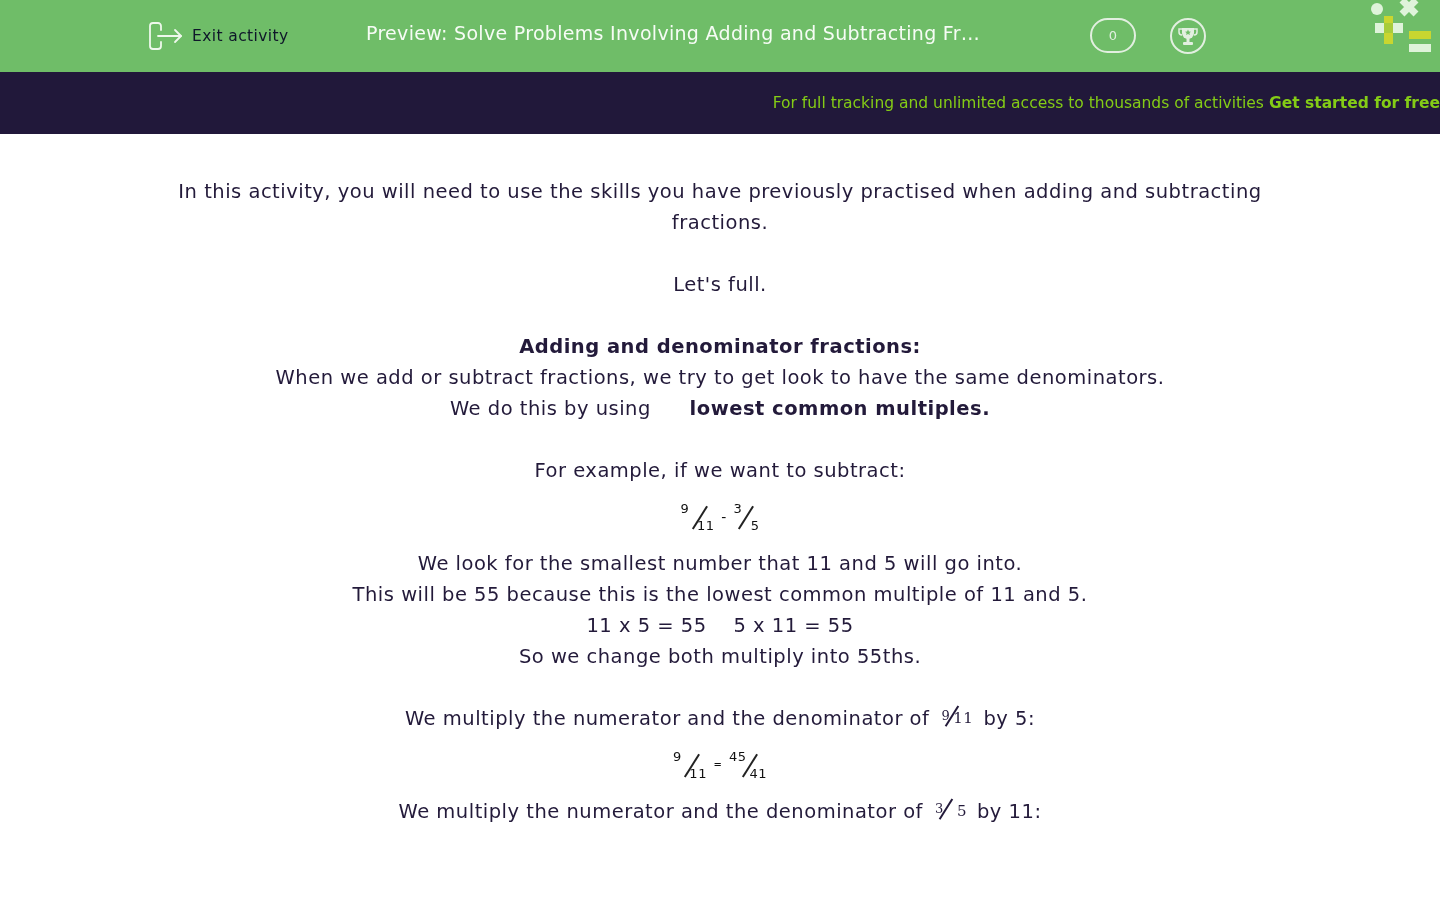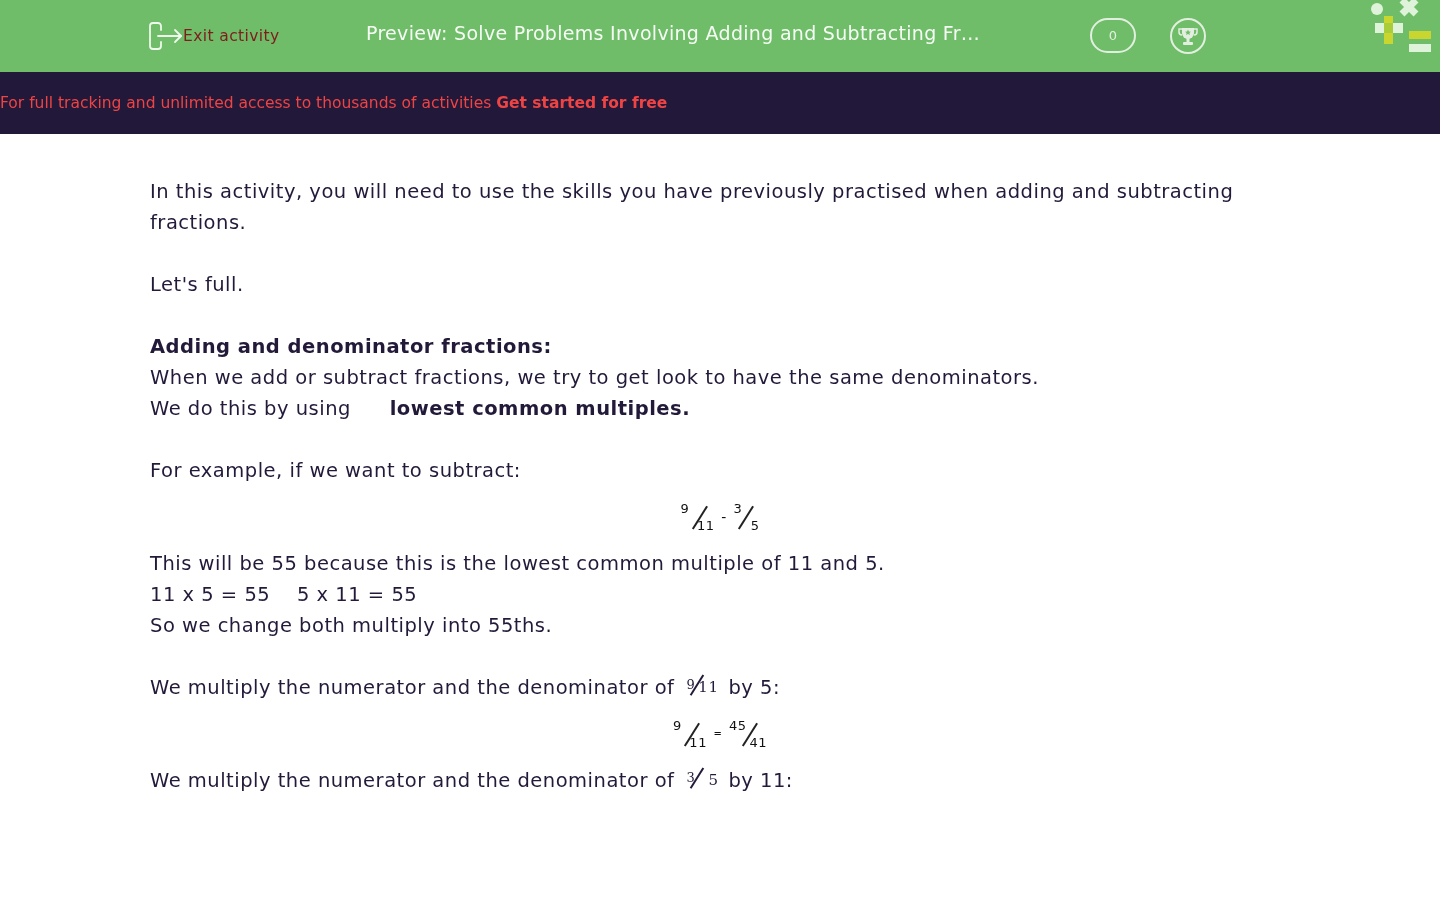--- a/index.html
+++ b/index.html
@@ -2,30 +2,30 @@
 <html><head>
   <meta charset="utf-8">
   <style>
     * { box-sizing: border-box; margin: 0; padding: 0; }
     html, body { width: 1440px; height: 900px; overflow: hidden; background: #ffffff; }
     body { font-family: "DejaVu Sans", "Liberation Sans", sans-serif; color: #231a3a; }
 
     .topbar { position: absolute; left: 0; top: 0; width: 1440px; height: 72px; background: #6fbd68; }
     .exit { position: absolute; left: 149px; top: 22px; height: 28px; display: flex; align-items: center; cursor: pointer; }
     .exit svg { width: 34px; height: 28px; }
-    .exit-label { font-size: 15.5px; color: #7f1d1d; letter-spacing: 0.4px; }
+    .exit-label { margin-left: 9px; font-size: 15.5px; color: #0f172a; letter-spacing: 0.4px; }
     .title { position: absolute; left: 366px; top: 22px; width: 616px; font-size: 19px; color: #f6fcf5; white-space: nowrap; overflow: hidden; text-overflow: ellipsis; letter-spacing: 0.3px; }
     .score { position: absolute; left: 1090px; top: 18px; width: 46px; height: 35px; border: 2px solid #e2efe0; border-radius: 18px; display: flex; align-items: center; justify-content: center; font-size: 13px; color: #e2efe0; cursor: pointer; }
     .trophy { position: absolute; left: 1170px; top: 18px; width: 36px; height: 36px; border: 2px solid #e2efe0; border-radius: 50%; display: flex; align-items: center; justify-content: center; cursor: pointer; }
     .logo { position: absolute; left: 1368px; top: 0; width: 72px; height: 56px; }
 
-    .banner { position: absolute; left: 0; top: 72px; width: 1440px; height: 62px; background: #21183a; display: flex; align-items: center; justify-content: flex-start; font-size: 15.5px; color: #ef4444; }
+    .banner { position: absolute; left: 0; top: 72px; width: 1440px; height: 62px; background: #21183a; display: flex; align-items: center; justify-content: flex-end; font-size: 15.5px; color: #84cc16; }
     .banner b { font-weight: bold; margin-left: 5px; cursor: pointer; }
 
-    .content { position: absolute; left: 150px; top: 176px; width: 1140px; text-align: left; font-size: 19.5px; line-height: 31px; letter-spacing: 0.5px; color: #231a3a; }
+    .content { position: absolute; left: 150px; top: 176px; width: 1140px; text-align: center; font-size: 19.5px; line-height: 31px; letter-spacing: 0.5px; color: #231a3a; }
     .content p { margin: 0; }
     .gap { height: 31px; }
     .bold { font-weight: bold; margin-left: 32px; }
 
     .frac-img { display: inline-block; font-family: "DejaVu Sans", sans-serif; font-size: 13px; color: #111; line-height: 1; position: relative; }
     .fr { display: inline-block; position: relative; width: 26px; height: 30px; vertical-align: middle; }
     .fr .n { position: absolute; left: 0; top: 0; font-size: 13px; }
     .fr .d { position: absolute; right: 0; bottom: 0; font-size: 13px; }
     .fr .s { position: absolute; left: 2px; top: 2px; width: 22px; height: 26px; }
     .fr .s::after { content: ""; position: absolute; left: 10px; top: 0; width: 1.5px; height: 27px; background: #222; transform: rotate(32deg); transform-origin: center; }
@@ -105,20 +105,21 @@
       <span class="fr wide">
         <span class="n">9</span><span class="s"></span><span class="d">11</span>
       </span>
       <span class="op">-</span>
       <span class="fr">
         <span class="n">3</span><span class="s"></span><span class="d">5</span>
       </span>
     </span>
   </div>
 
+  <p>We look for the smallest number that 11 and 5 will go into.</p>
   <p>This will be 55 because this is the lowest common multiple of 11 and 5.</p>
   <p style="white-space: pre;">11 x 5 = 55    5 x 11 = 55</p>
   <p>So we change both multiply into 55ths.</p>
   <div class="gap"></div>
 
   <p>
     <span>We multiply the numerator and the denominator of</span><span class="inline-frac"><span class="n">9</span><span class="s"></span><span class="d">11</span></span><span>by 5:</span>
   </p>
 
   <div class="frac-row">

